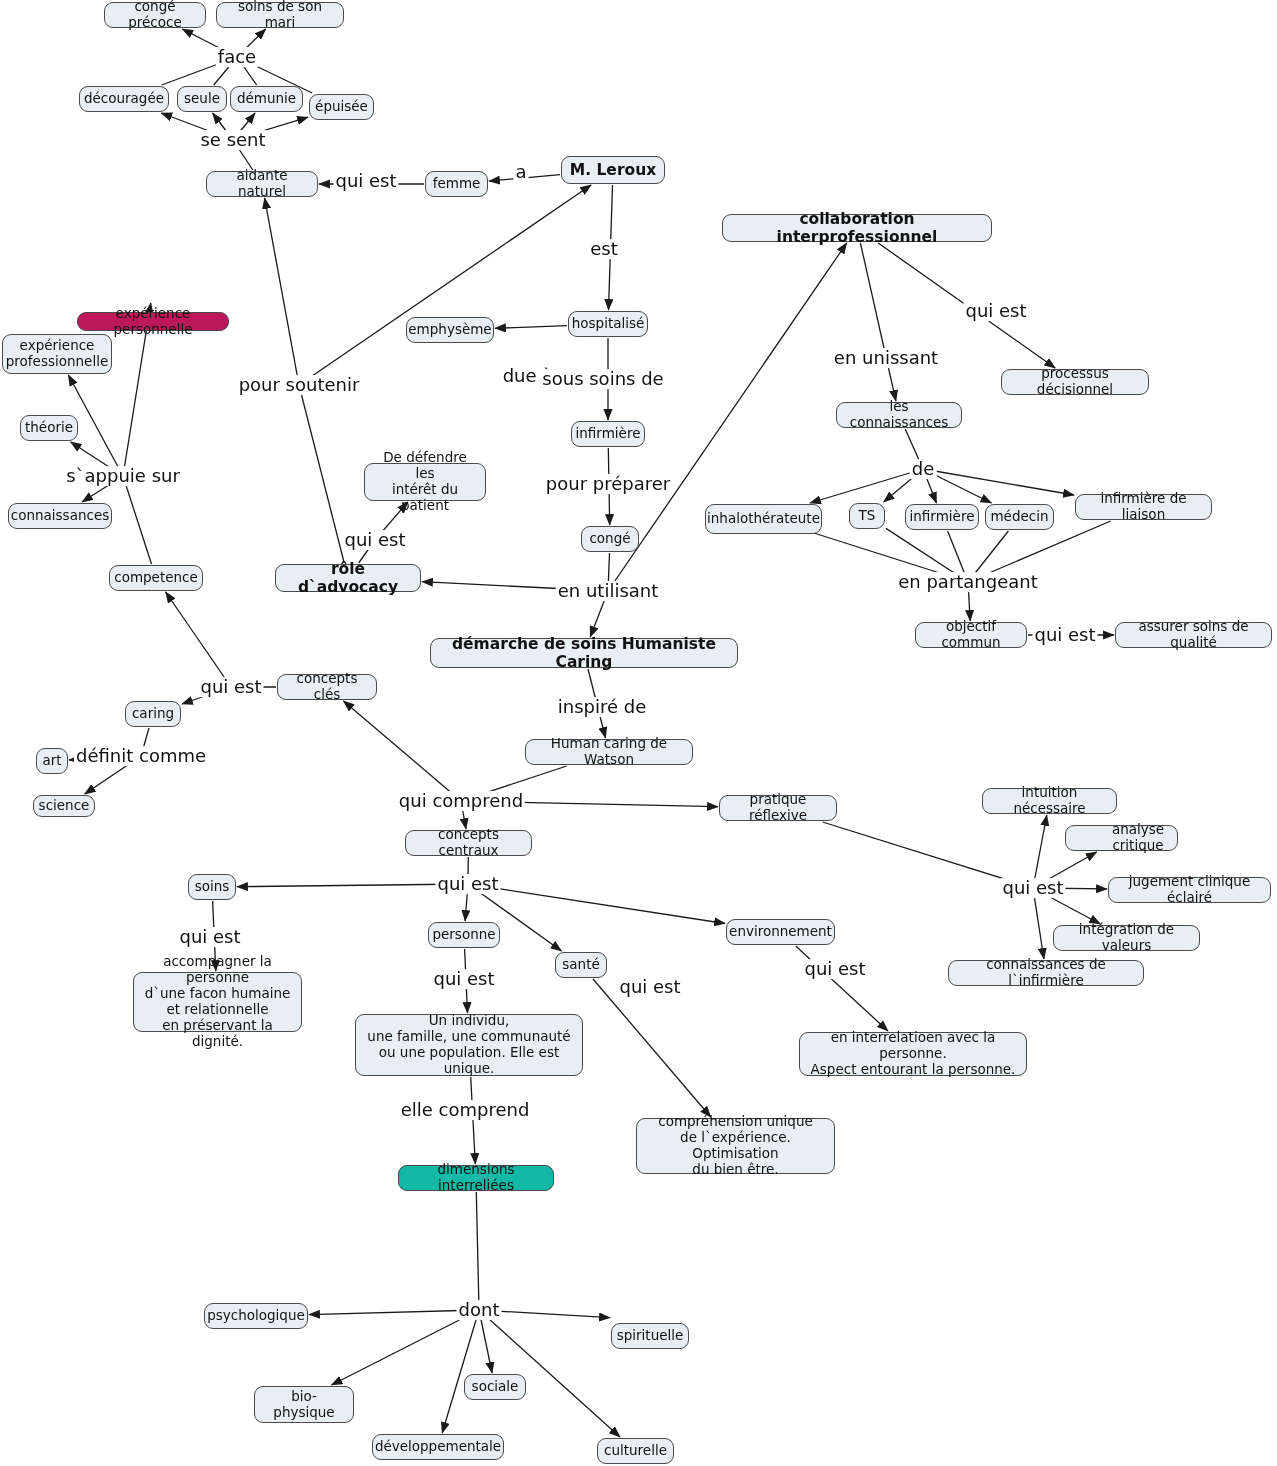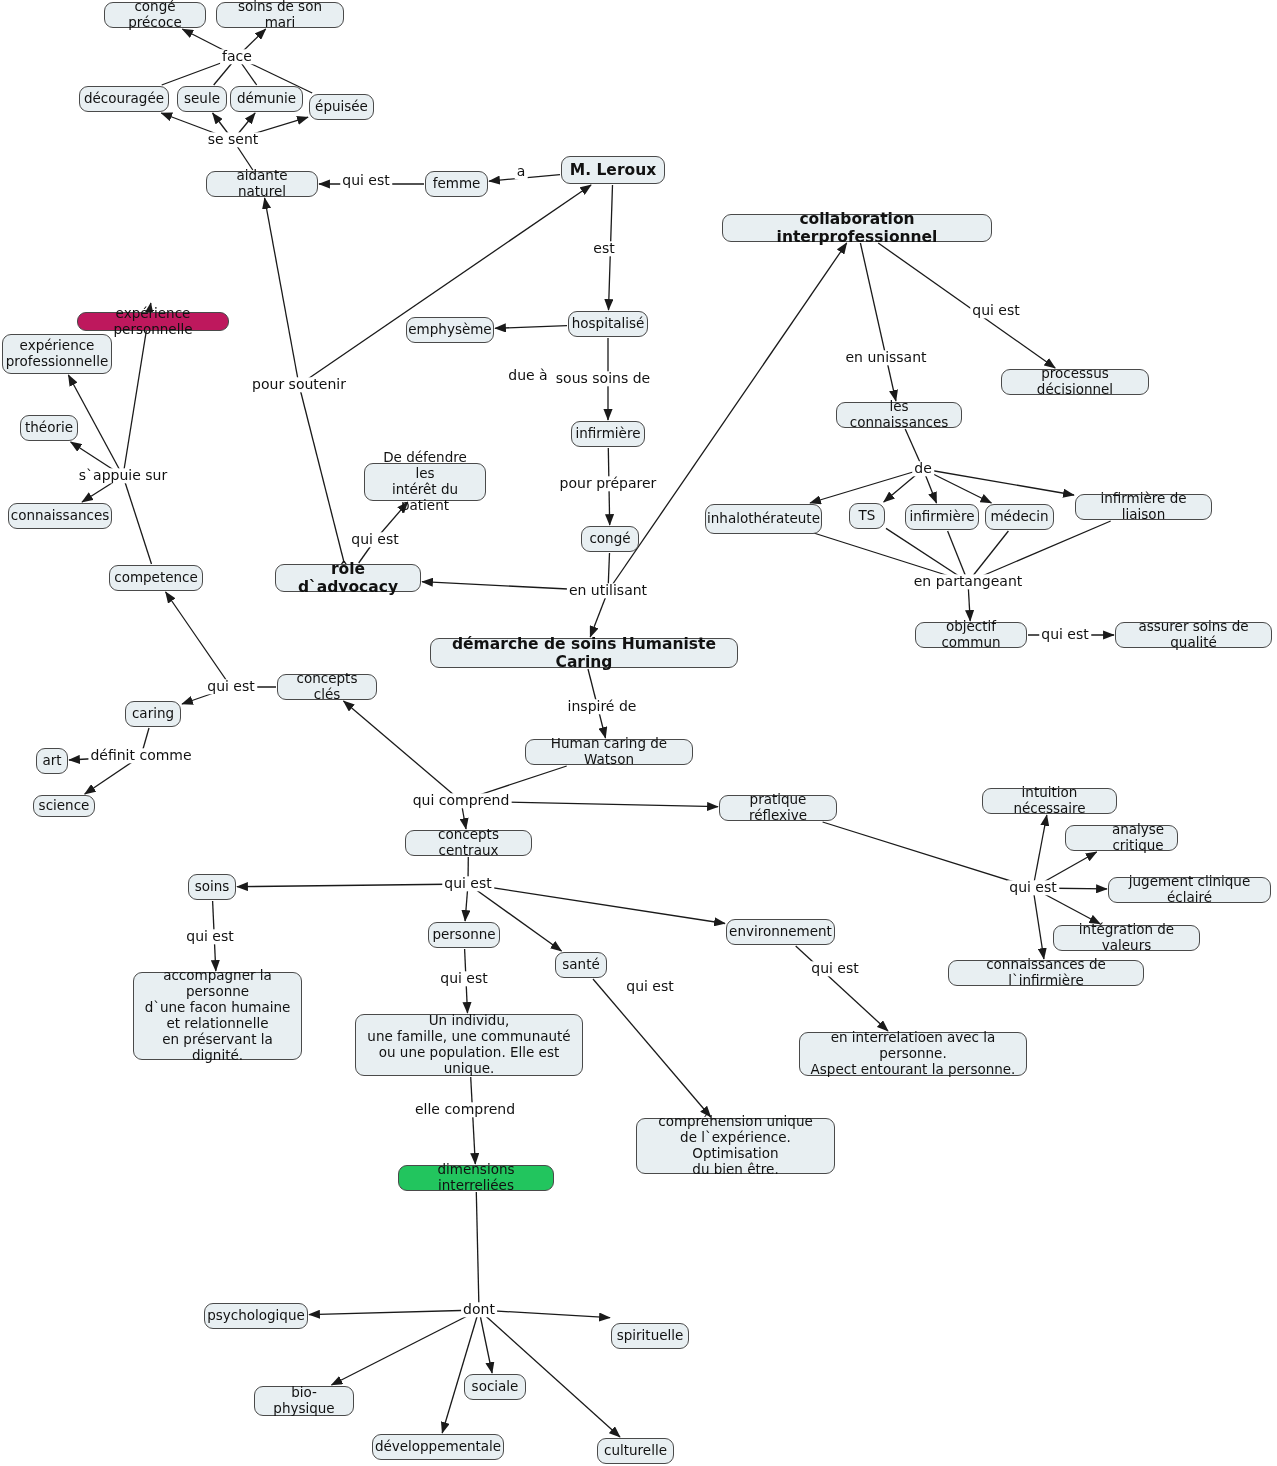--- a/index.html
+++ b/index.html
@@ -19,21 +19,21 @@
     align-items:center;
     justify-content:center;
     text-align:center;
     padding:3px 7px;
     white-space:pre-line;
     box-shadow:0 0 0 0 rgba(0,0,0,0);
   }
   .node.bold{font-weight:bold;font-size:15.5px;border-width:1.8px;}
   .linklabel{
     position:absolute;
-    font-size:14px;
+    font-size:18px;
     color:#111;
     background:#fff;
     white-space:nowrap;
     transform:translate(-50%,-50%);
     padding:0 2px;
     line-height:1.1;
   }
 </style>
 </head>
 <body>
@@ -171,36 +171,36 @@
       <div class="node" style="left: 33px; top: 795px; width: 62px; height: 22px; background: rgb(232, 239, 242); border-color: rgb(74, 74, 74); color: rgb(17, 17, 17);">science</div>
       <div class="node" style="left: 1065px; top: 825px; width: 113px; height: 26px; background: rgb(232, 239, 242); border-color: rgb(74, 74, 74); color: rgb(17, 17, 17); padding-left: 40px;">analyse critique</div>
       <div class="node" style="left: 405px; top: 830px; width: 127px; height: 26px; background: rgb(232, 239, 242); border-color: rgb(74, 74, 74); color: rgb(17, 17, 17);">concepts centraux</div>
       <div class="node" style="left: 188px; top: 874px; width: 48px; height: 26px; background: rgb(232, 239, 242); border-color: rgb(74, 74, 74); color: rgb(17, 17, 17);">soins</div>
       <div class="node" style="left: 1108px; top: 877px; width: 163px; height: 26px; background: rgb(232, 239, 242); border-color: rgb(74, 74, 74); color: rgb(17, 17, 17);">jugement clinique éclairé</div>
       <div class="node" style="left: 428px; top: 922px; width: 72px; height: 26px; background: rgb(232, 239, 242); border-color: rgb(74, 74, 74); color: rgb(17, 17, 17);">personne</div>
       <div class="node" style="left: 726px; top: 919px; width: 109px; height: 26px; background: rgb(232, 239, 242); border-color: rgb(74, 74, 74); color: rgb(17, 17, 17);">environnement</div>
       <div class="node" style="left: 1053px; top: 925px; width: 147px; height: 26px; background: rgb(232, 239, 242); border-color: rgb(74, 74, 74); color: rgb(17, 17, 17);">intégration de valeurs</div>
       <div class="node" style="left: 555px; top: 952px; width: 52px; height: 26px; background: rgb(232, 239, 242); border-color: rgb(74, 74, 74); color: rgb(17, 17, 17);">santé</div>
       <div class="node" style="left: 948px; top: 960px; width: 196px; height: 26px; background: rgb(232, 239, 242); border-color: rgb(74, 74, 74); color: rgb(17, 17, 17);">connaissances de l`infirmière</div>
-      <div class="node" style="left: 133px; top: 972px; width: 169px; height: 88px; background: rgb(232, 239, 242); border-color: rgb(74, 74, 74); color: rgb(17, 17, 17);">accompagner la personne
+      <div class="node" style="left: 133px; top: 972px; width: 169px; height: 60px; background: rgb(232, 239, 242); border-color: rgb(74, 74, 74); color: rgb(17, 17, 17);">accompagner la personne
 d`une facon humaine
 et relationnelle
 en préservant la dignité.</div>
       <div class="node" style="left: 355px; top: 1014px; width: 228px; height: 62px; background: rgb(232, 239, 242); border-color: rgb(74, 74, 74); color: rgb(17, 17, 17);">Un individu,
 une famille, une communauté
 ou une population. Elle est unique.</div>
       <div class="node" style="left: 799px; top: 1032px; width: 228px; height: 44px; background: rgb(232, 239, 242); border-color: rgb(74, 74, 74); color: rgb(17, 17, 17);">en interrelatioen avec la personne.
 Aspect entourant la  personne.</div>
       <div class="node" style="left: 636px; top: 1118px; width: 199px; height: 56px; background: rgb(232, 239, 242); border-color: rgb(74, 74, 74); color: rgb(17, 17, 17);">compréhension unique
 de l`expérience. Optimisation
 du bien être.</div>
-      <div class="node" style="left: 398px; top: 1165px; width: 156px; height: 26px; background: #22c55e; border-color: rgb(74, 74, 74); color: rgb(17, 17, 17);">dimensions interreliées</div>
+      <div class="node" style="left: 398px; top: 1165px; width: 156px; height: 26px; background: #14b8a6; border-color: rgb(74, 74, 74); color: rgb(17, 17, 17);">dimensions interreliées</div>
       <div class="node" style="left: 204px; top: 1303px; width: 104px; height: 26px; background: rgb(232, 239, 242); border-color: rgb(74, 74, 74); color: rgb(17, 17, 17);">psychologique</div>
       <div class="node" style="left: 611px; top: 1307px; width: 78px; height: 26px; background: rgb(232, 239, 242); border-color: rgb(74, 74, 74); color: rgb(17, 17, 17); margin-top: 16px;">spirituelle</div>
-      <div class="node" style="left: 254px; top: 1386px; width: 100px; height: 30px; background: rgb(232, 239, 242); border-color: rgb(74, 74, 74); color: rgb(17, 17, 17);">bio-physique</div>
+      <div class="node" style="left: 254px; top: 1386px; width: 100px; height: 37px; background: rgb(232, 239, 242); border-color: rgb(74, 74, 74); color: rgb(17, 17, 17);">bio-physique</div>
       <div class="node" style="left: 464px; top: 1374px; width: 62px; height: 26px; background: rgb(232, 239, 242); border-color: rgb(74, 74, 74); color: rgb(17, 17, 17);">sociale</div>
       <div class="node" style="left: 372px; top: 1434px; width: 132px; height: 26px; background: rgb(232, 239, 242); border-color: rgb(74, 74, 74); color: rgb(17, 17, 17);">développementale</div>
       <div class="node" style="left: 597px; top: 1438px; width: 77px; height: 26px; background: rgb(232, 239, 242); border-color: rgb(74, 74, 74); color: rgb(17, 17, 17);">culturelle</div>
       <div class="linklabel" style="left: 237px; top: 57px;">face</div>
       <div class="linklabel" style="left: 233px; top: 140px;">se sent</div>
       <div class="linklabel" style="left: 366px; top: 181px;">qui est</div>
       <div class="linklabel" style="left: 521px; top: 172px;">a</div>
       <div class="linklabel" style="left: 604px; top: 249px;">est</div>
       <div class="linklabel" style="left: 528px; top: 328px; margin-top: 48px;">due à</div>
       <div class="linklabel" style="left: 996px; top: 311px;">qui est</div>

